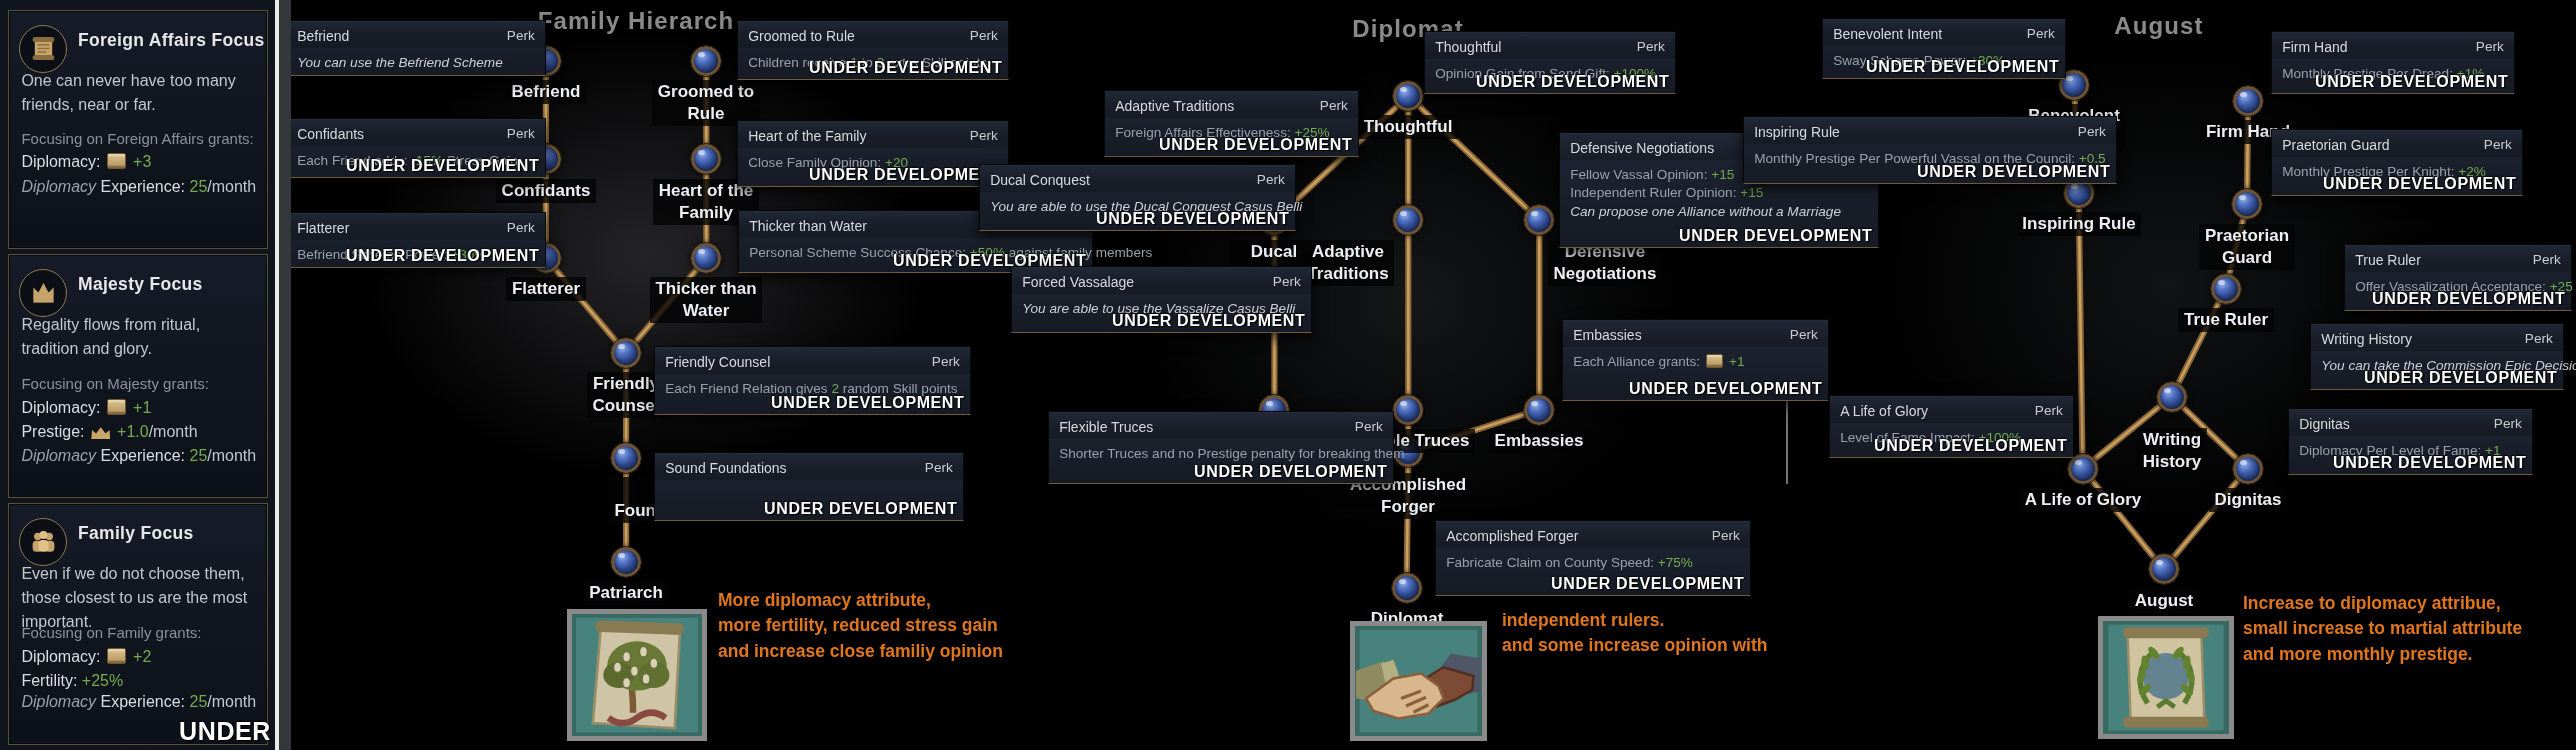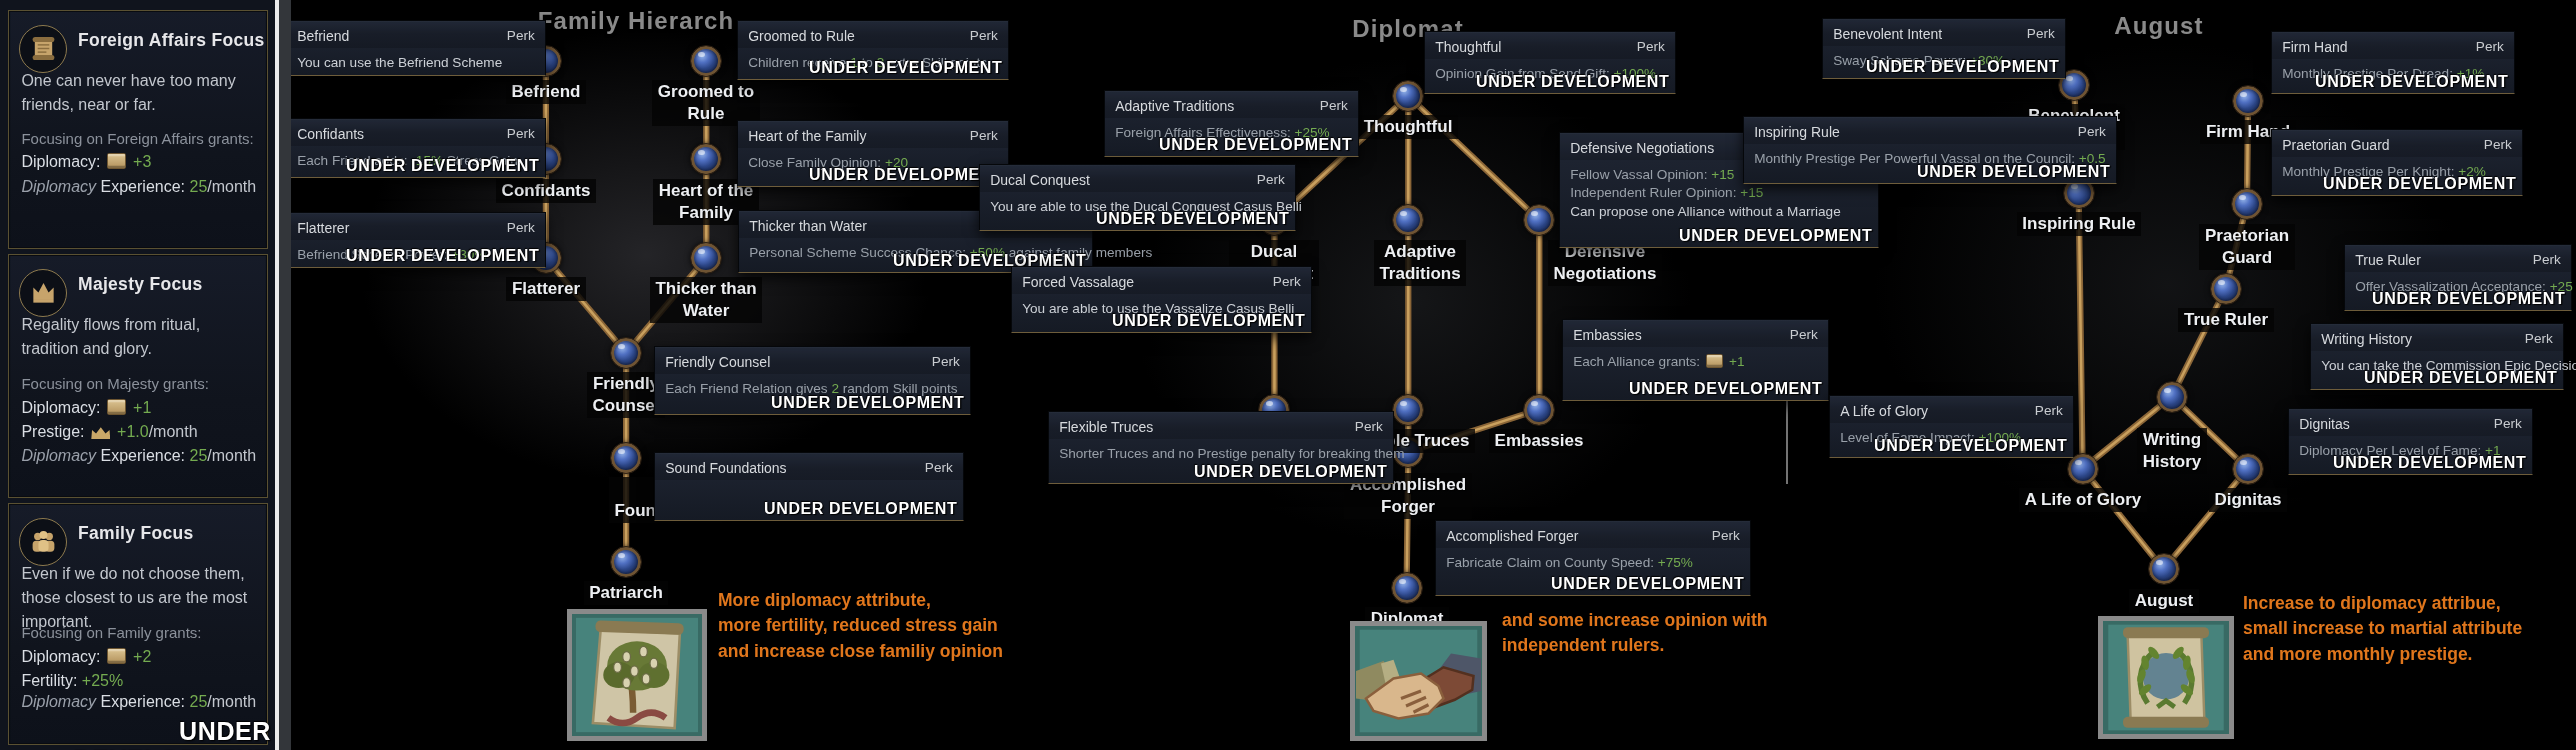--- a/index.html
+++ b/index.html
@@ -55,21 +55,21 @@
   .tooltip{position:absolute;z-index:6;box-sizing:border-box;
       background:linear-gradient(180deg,#283041 0%,#1d2330 24%,#151a24 100%);
       border:0.6px solid #05070a;border-bottom:1.7px solid #6e5d3b;
       box-shadow:0 4.5px 12.4px rgba(0,0,0,.75),inset 0 0.6px 0 rgba(255,255,255,.06);}
   .tooltip-header{display:flex;justify-content:space-between;padding:6.8px 10.2px 4.5px 10.2px;
       background:rgba(0,0,0,.16);}
   .tooltip-title{font-size:14px;color:#d7dade;}
   .tooltip-perk{font-size:13.6px;color:#c9ccd0;}
   .tooltip-body{padding:5.6px 10.2px 2.3px 10.2px;font-size:13.6px;line-height:18.6px;white-space:nowrap;}
   .seg-dim{color:#99a0a9;}
-  .seg-bright{color:#ccd0d6;}
+  .seg-bright{color:#ccd0d6;font-style:italic;}
   .seg-green{color:#74ab50;}
   .tooltip-ud{position:absolute;right:5.6px;bottom:1.7px;font-size:16px;font-weight:bold;color:#fff;
       letter-spacing:0.6px;white-space:nowrap;text-shadow:1.1px 1.1px 1.1px #000,-0.6px -0.6px 1.1px #000;}
   .annotation{position:absolute;z-index:5;color:#e0761c;font-size:17.5px;line-height:25.4px;font-weight:600;}
   .big-icon{position:absolute;z-index:4;border:5.1px solid #8a8a8a;background:#47837c;box-sizing:border-box;}
   .big-icon svg{display:block;width:100%;height:100%;}
   .faint-line{position:absolute;left:1786px;top:371px;width:1.7px;height:113px;background:#9a9a9a;opacity:.75;z-index:1;}
 </style>
 </head>
 <body>
@@ -328,21 +328,21 @@
       </div>
       <div class="tooltip-ud">UNDER DEVELOPMENT</div>
     </div>
     <div class="tree-title" style="left: 1408px; top: 14.7px;">Diplomat</div>
     <div class="perk-node" style="left: 1408px; top: 96px;"></div>
     <div class="node-label" style="left: 1408px; top: 115px;"><span>Thoughtful</span></div>
     <div class="perk-node" style="left: 1274px; top: 220px;"></div>
     <div class="node-label" style="left: 1274px; top: 240px;"><span>Ducal
 Conquest</span></div>
     <div class="perk-node" style="left: 1408px; top: 220px;"></div>
-    <div class="node-label" style="left: 1420px; top: 240px;"><span>Adaptive
+    <div class="node-label" style="left: 1348px; top: 240px;"><span>Adaptive
 Traditions</span></div>
     <div class="perk-node" style="left: 1539px; top: 220px;"></div>
     <div class="node-label" style="left: 1605px; top: 240px;"><span>Defensive
 Negotiations</span></div>
     <div class="perk-node" style="left: 1274px; top: 410px;"></div>
     <div class="node-label" style="left: 1274px; top: 429px;"><span>Forced
 Vassalage</span></div>
     <div class="perk-node" style="left: 1408px; top: 410px;"></div>
     <div class="node-label" style="left: 1408px; top: 429px;"><span>Flexible Truces</span></div>
     <div class="perk-node" style="left: 1539px; top: 410px;"></div>
@@ -593,21 +593,21 @@
     <path d="M43,70 l7,-5 l7,5" stroke="#5a7a30" stroke-width="4" fill="none"></path>
   </svg>
 </div>
 
 <div class="annotation" style="left: 718px; top: 588px;">
     <div>More diplomacy attribute,</div>
     <div>more fertility, reduced stress gain</div>
     <div>and increase close familiy opinion</div>
   </div>
 <div class="annotation" style="left: 1502px; top: 608px;">
+    <div>independent rulers.</div>
     <div>and some increase opinion with</div>
-    <div>independent rulers.</div>
   </div>
 <div class="annotation" style="left: 2243px; top: 591px;">
     <div>Increase to diplomacy attribue,</div>
     <div>small increase to martial attribute</div>
     <div>and more monthly prestige.</div>
   </div>
 
 
 </body></html>

